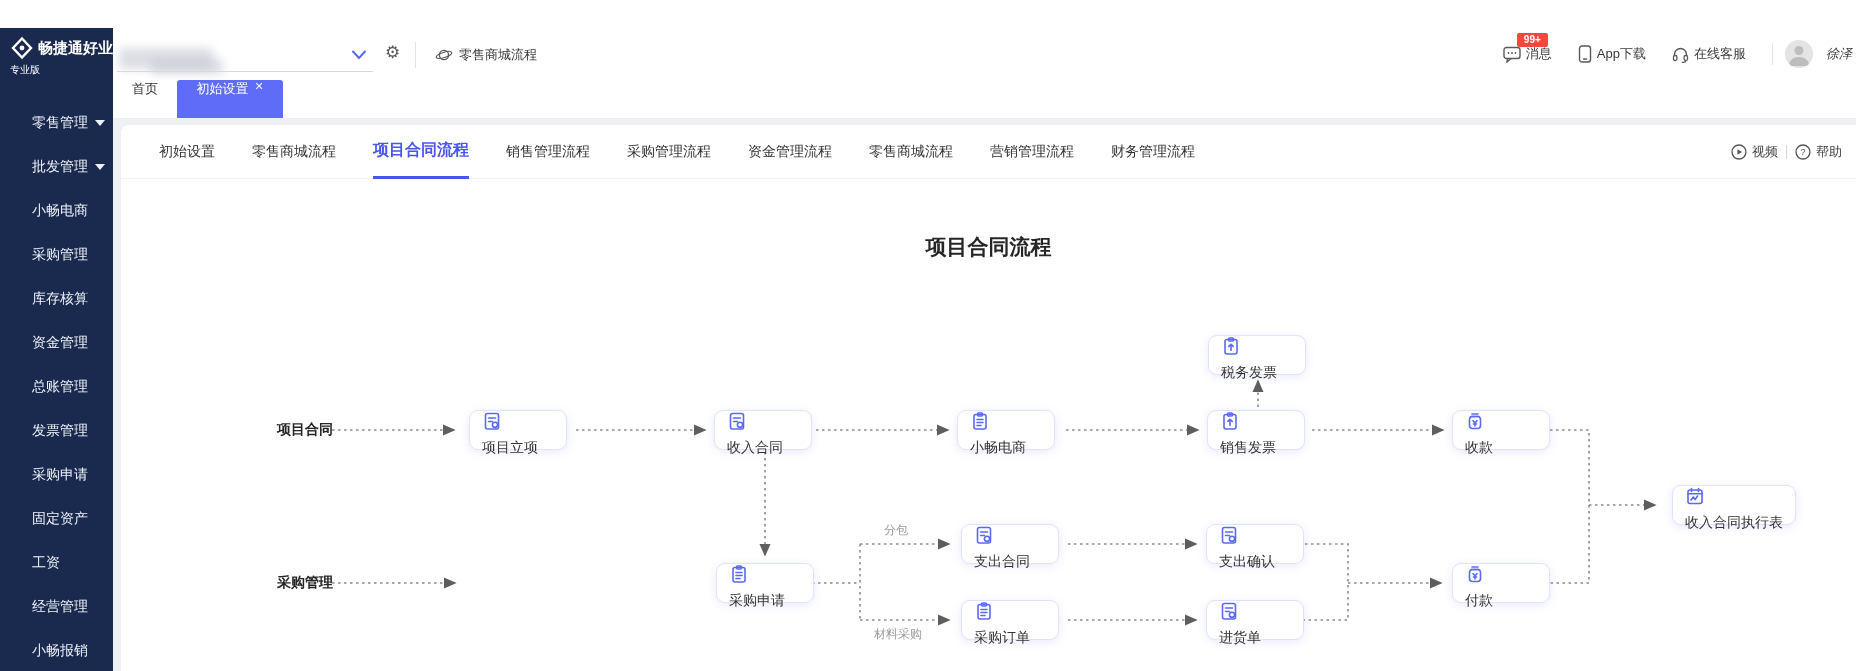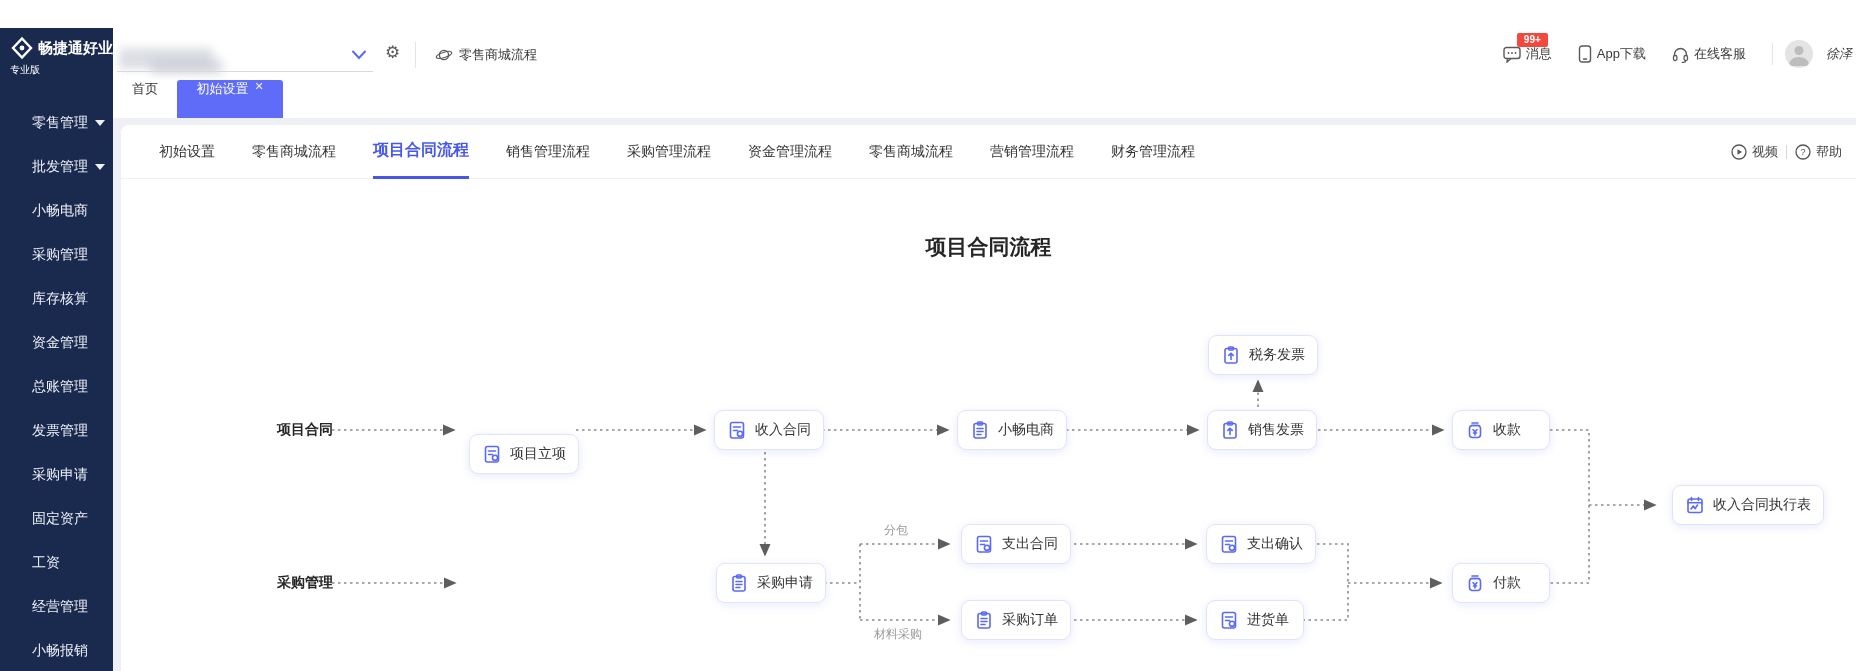--- a/index.html
+++ b/index.html
@@ -61,22 +61,22 @@
   .nav-right .seg { display:flex; align-items:center; gap:5px; cursor:pointer; }
   .nav-right .bar { width:0; height:14px; border-left:1px solid #d9d9d9; }
   .flow-title { position:absolute; left:0; right:0; top:108px; text-align:center; font-size:21px; font-weight:700; color:#262626; }
   
   .lane-label { position:absolute; font-size:14px; font-weight:700; color:#262626; z-index:3;margin-left:30px; }
   .edge-label { position:absolute; font-size:12px; color:#9a9a9a; z-index:3; }
   .node {
     position:absolute; height:40px; min-width:98px; z-index:3;
     background:#fff; border:1px solid #e1e3fa; border-radius:9px;
     box-shadow:0 2px 8px rgba(93,106,245,.14);
-    display:flex; align-items:center; gap:8px; padding:0 12px;
-    font-size:14px; color:#333; cursor:pointer; white-space:nowrap;
+    display:flex; gap:8px; padding:0 12px;
+    font-size:14px; color:#333; cursor:pointer; white-space:nowrap;flex-direction:column;
   }
   .nico { width:20px; height:20px; flex:0 0 auto; stroke:#5b6af5; fill:none; stroke-width:1.6; stroke-linecap:round; stroke-linejoin:round; }
   .edges { position:absolute; left:0; top:0; z-index:2; pointer-events:none; }
 </style>
 </head>
 <body>
 
 <svg width="0" height="0" style="position:absolute" aria-hidden="true">
   <defs>
     <symbol id="ic-doc" viewBox="0 0 20 20">
@@ -284,21 +284,21 @@
     <path d="M1068 620 H1196" marker-end="url(#arr)"></path>
     <path d="M1305 544 H1348 V620 H1297 M1348 583 H1441" marker-end="url(#arr)"></path>
   </g>
 </svg>
 
 <div class="lane-label" style="left:247px;top:421px">项目合同</div>
 <div class="lane-label" style="left:247px;top:574px">采购管理</div>
 <div class="edge-label" style="left:884px;top:522px">分包</div>
 <div class="edge-label" style="left:874px;top:626px">材料采购</div>
 
-<div class="node" style="left:469px;top:434px">
+<div class="node" style="left:469px;top:410px">
   <svg class="nico">
       <use href="#ic-doc"></use>
     </svg>
   <span>项目立项</span>
 </div>
 <div class="node" style="left:714px;top:410px">
   <svg class="nico">
       <use href="#ic-doc"></use>
     </svg>
   <span>收入合同</span>

